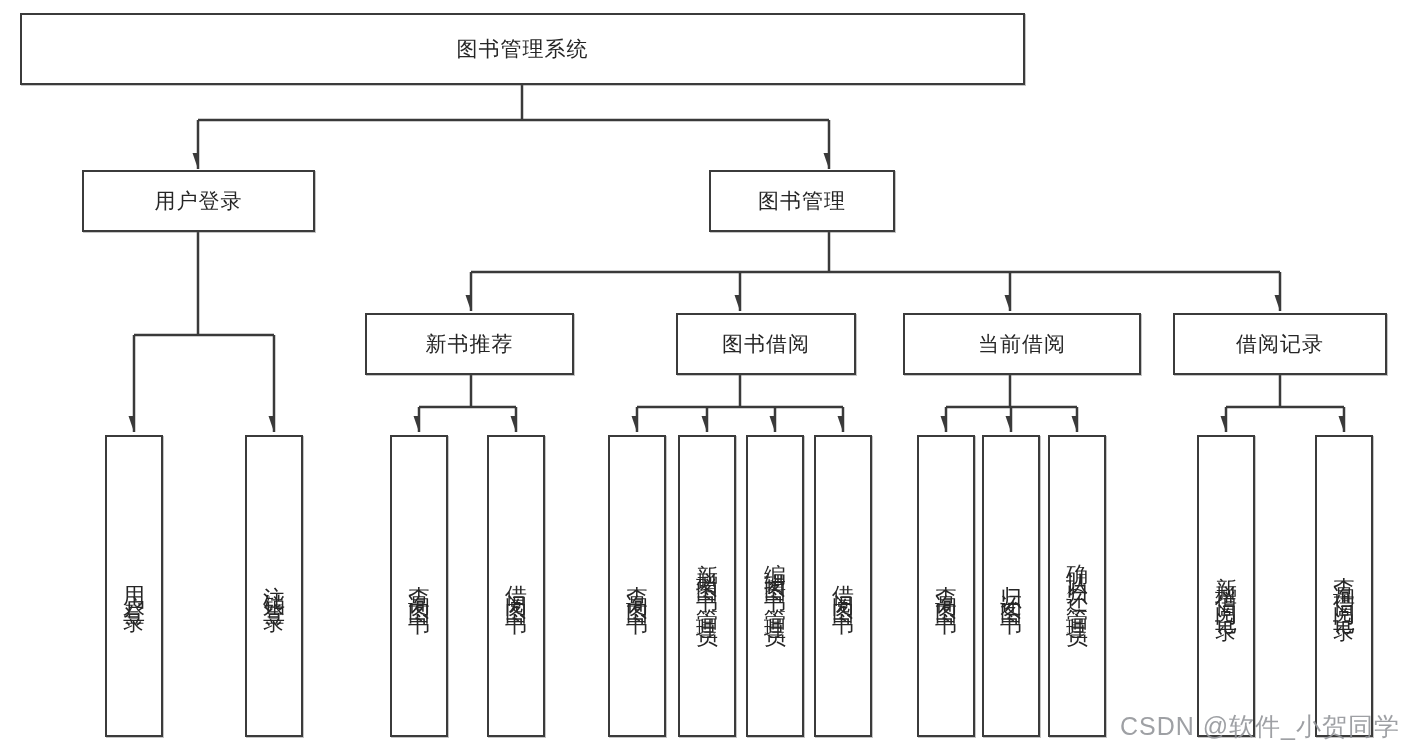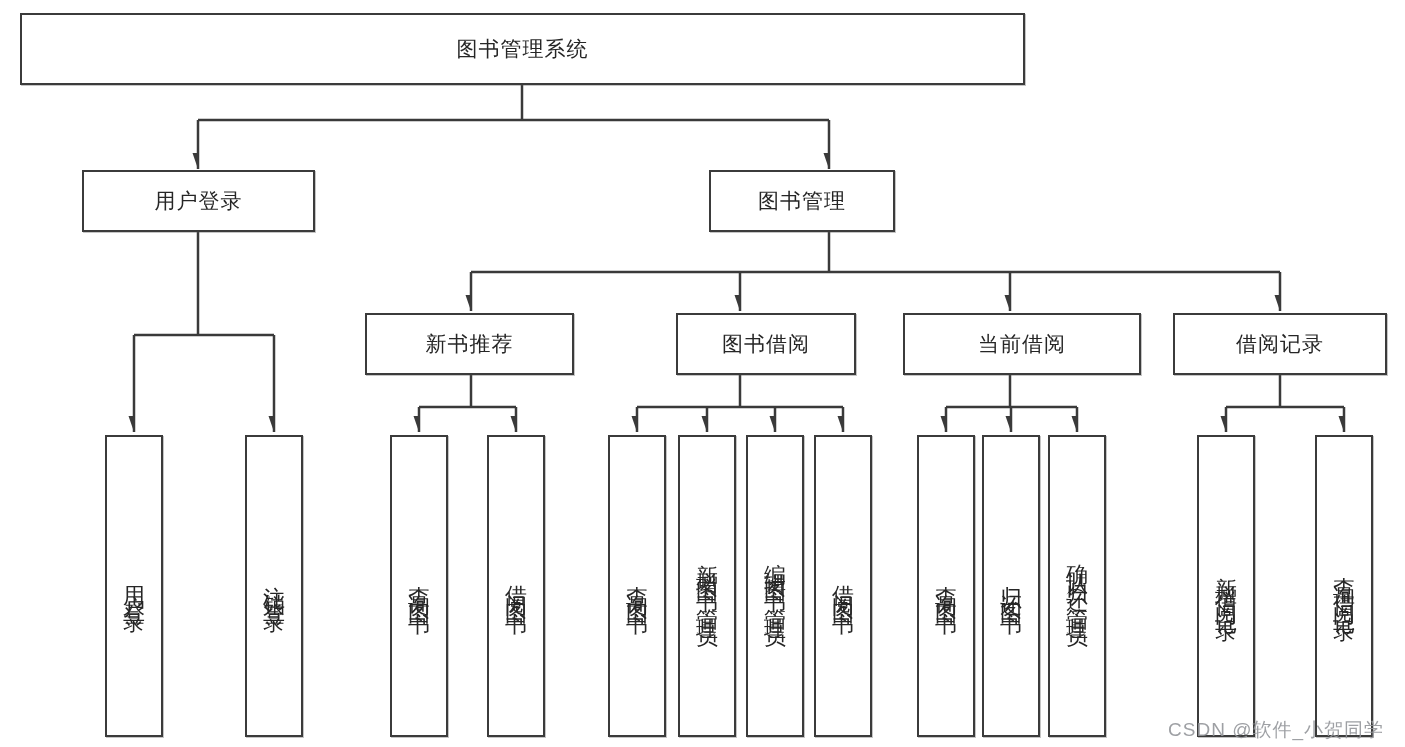--- a/index.html
+++ b/index.html
@@ -31,23 +31,23 @@
     writing-mode:vertical-rl;
     text-orientation:mixed;
     font-size:22px;
     letter-spacing:9px;
     line-height:1.1;
     color:#262626;
     white-space:nowrap;
   }
   .watermark{
     position:absolute;
-    right:21px;bottom:4px;
+    right:5px;bottom:4px;
     z-index:5;
-    font-size:19px;
+    font-size:25px;
     letter-spacing:1px;
     color:rgba(148,150,154,0.9);
     white-space:nowrap;
   }
 </style>
 </head>
 <body>
 
 <div class="canvas">
 

